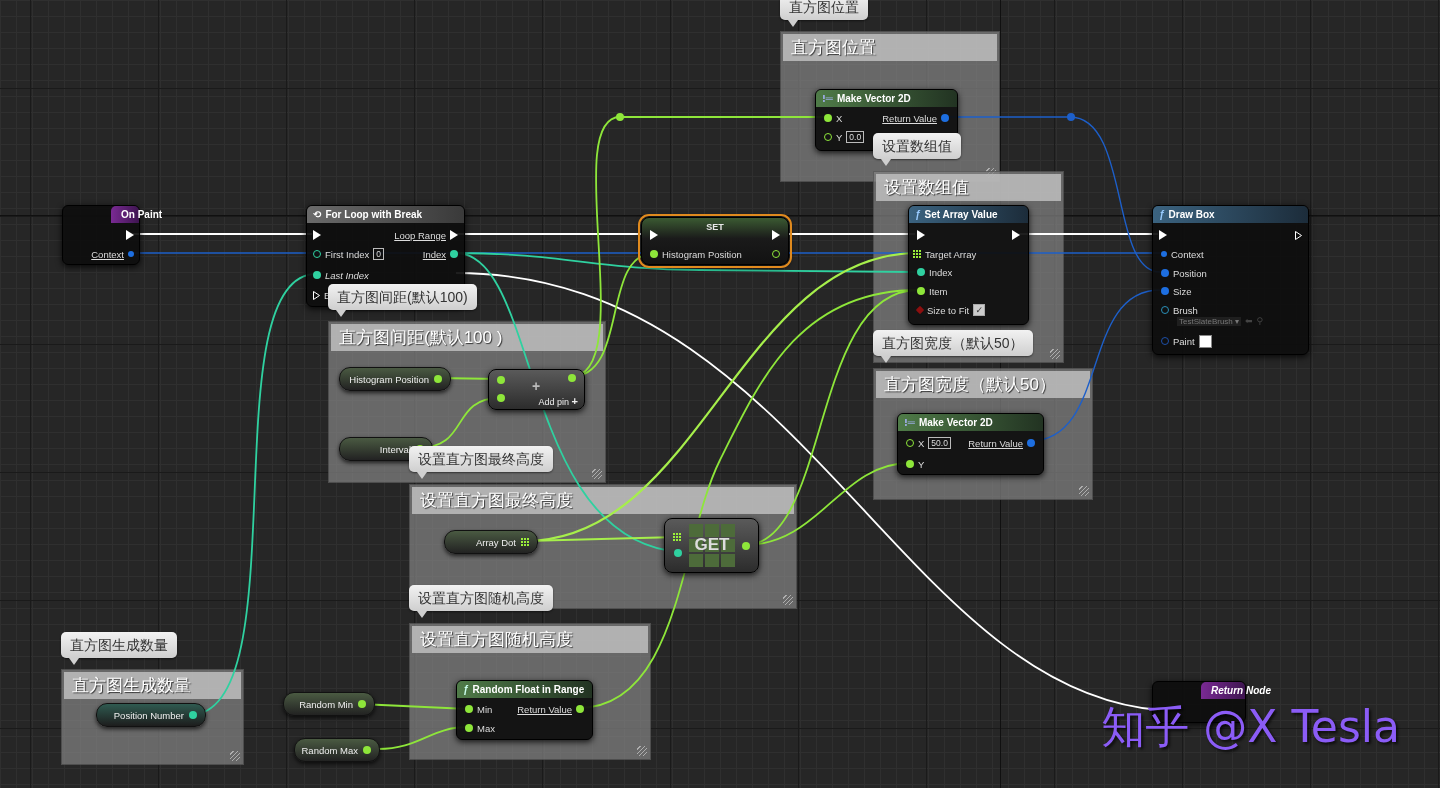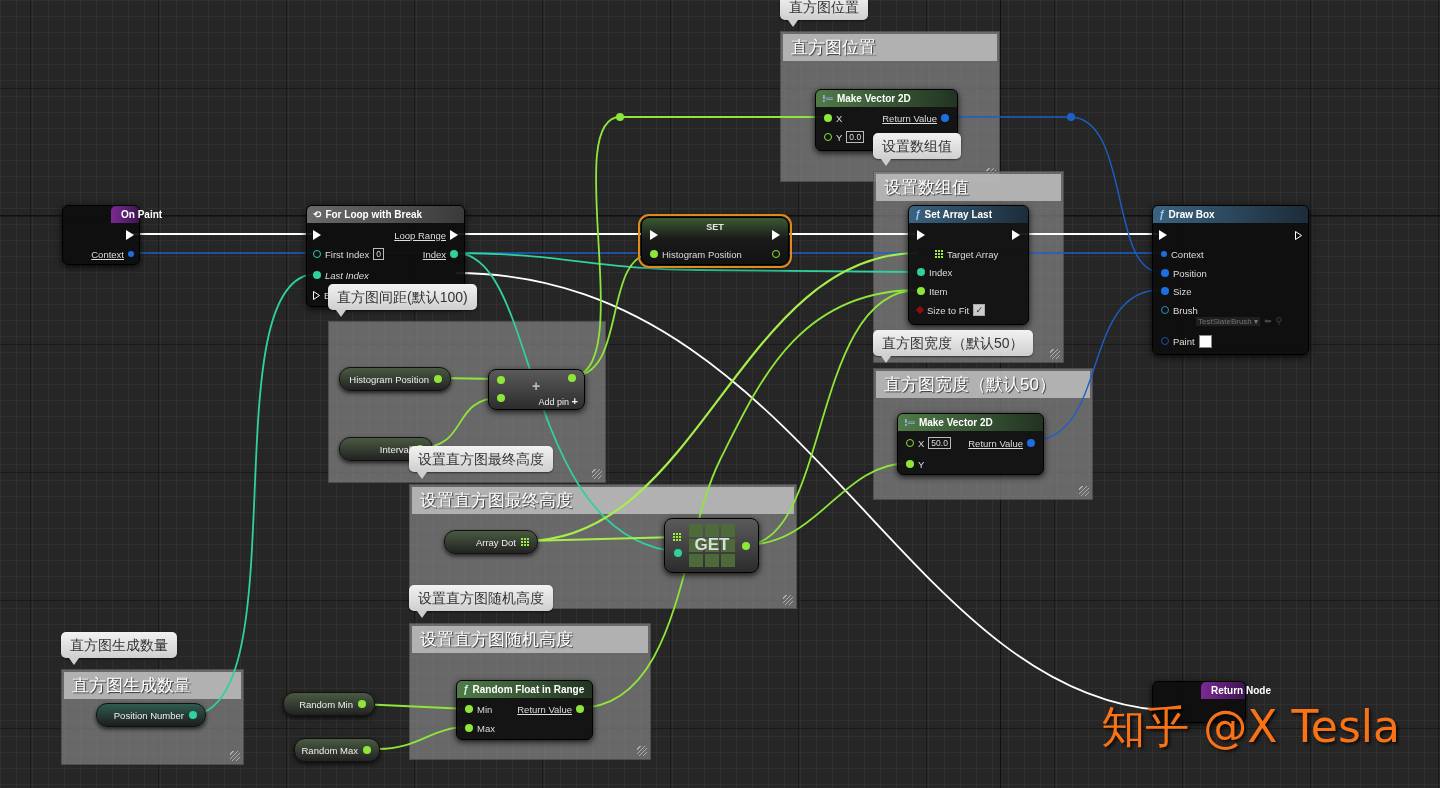--- a/index.html
+++ b/index.html
@@ -44,41 +44,42 @@
   .exec-hollow svg { position:absolute; left:0; top:0; }
   .valbox { display:inline-block; border:1px solid #bbb; padding:0 2px; font-size:8.5px; line-height:10px; color:#ddd; }
   .arr-icon { display:inline-grid; grid-template-columns:repeat(3,2px); gap:1px; flex:none; }
   .arr-icon i { width:2px; height:2px; background:#9bf03a; display:block; }
 
   
   .var { position:absolute; height:22px; border-radius:11px; background:linear-gradient(#4a5a42,#222); border:1px solid #111; box-shadow:0 2px 4px rgba(0,0,0,0.7); z-index:5; font-size:9.5px; color:#eee; display:flex; align-items:center; justify-content:flex-end; padding-right:8px; gap:5px; white-space:nowrap; }
   .var.teal { background:linear-gradient(#2f5a50,#1d1d1d); }
 
   .sel { outline:2px solid #e08a1e; outline-offset:1px; }
-  .watermark { position:absolute; right:40px; top:698px; font-size:44px; color:#f97316; z-index:8; text-shadow:2px 2px 3px rgba(0,0,0,0.7); white-space:nowrap; font-family:"DejaVu Sans", sans-serif; }
+  .watermark { position:absolute; right:40px; top:698px; font-size:44px; color:#8b5cf6; z-index:8; text-shadow:2px 2px 3px rgba(0,0,0,0.7); white-space:nowrap; font-family:"DejaVu Sans", sans-serif; }
 </style>
 </head>
 <body>
 
 <div class="axis-h"></div>
 <div class="axis-v"></div>
 
 <div class="comment" style="left:780px;top:31px;width:218px;height:149px;">
   <div class="ctitle">直方图位置</div>
   <div class="grip"></div>
 </div>
 <div class="bubble" style="left:780px;top:-6px;">直方图位置</div>
 
 <div class="comment" style="left:873px;top:171px;width:189px;height:190px;">
   <div class="ctitle">设置数组值</div>
   <div class="grip"></div>
 </div>
 <div class="bubble" style="left:873px;top:133px;">设置数组值</div>
 
 <div class="comment" style="left:328px;top:321px;width:276px;height:160px;">
+  <div class="ctitle">直方图间距(默认100 )</div>
   <div class="grip"></div>
 </div>
 <div class="bubble" style="left:328px;top:284px;">直方图间距(默认100)</div>
 
 <div class="comment" style="left:873px;top:368px;width:218px;height:130px;">
   <div class="ctitle">直方图宽度（默认50）</div>
   <div class="grip"></div>
 </div>
 <div class="bubble" style="left:873px;top:330px;">直方图宽度（默认50）</div>
 
@@ -224,29 +225,29 @@
   </div>
   <div class="row right" style="right:8px;top:21px;">
     <span>Return Value</span>
     <span class="pin" style="background:#1d6ee0;"></span>
   </div>
 </div>
 
 <div class="node" style="left:908px;top:205px;width:119px;height:118px;">
   <div class="nhead h-func">
     <span style="font-style:italic;color:#9cf;">ƒ</span>
-    <span>Set Array Last</span>
+    <span>Set Array Value</span>
   </div>
   <div class="row" style="left:8px;top:22px;">
       <span class="exec"></span>
     </div>
   <div class="row right" style="right:8px;top:22px;">
       <span class="exec"></span>
     </div>
-  <div class="row" style="left:26px;top:41px;text-align:center;">
+  <div class="row" style="left:4px;top:41px;text-align:center;">
     <span class="arr-icon">
         <i></i>
         <i></i>
         <i></i>
         <i></i>
         <i></i>
         <i></i>
         <i></i>
         <i></i>
         <i></i>
@@ -292,21 +293,21 @@
     <span>Position</span>
   </div>
   <div class="row" style="left:8px;top:78px;">
     <span class="pin" style="background:#1d6ee0;"></span>
     <span>Size</span>
   </div>
   <div class="row" style="left:8px;top:97px;">
     <span class="pin hollow" style="border-color:#2a8fb8;"></span>
     <span>Brush</span>
   </div>
-  <div class="row" style="left:24px;top:108px;margin-left:19px;">
+  <div class="row" style="left:24px;top:108px;">
     <span style="background:#1f1f1f;color:#777;font-size:8px;padding:0 2px;">
       <span>TestSlateBrush</span> ▾
     </span>
     <span style="color:#444;font-size:9px;">⬅</span>
     <span style="color:#444;font-size:9px;">⚲</span>
   </div>
   <div class="row" style="left:8px;top:128px;">
     <span class="pin hollow" style="border-color:#1d4fa8;"></span>
     <span>Paint</span>
     <span style="display:inline-block;width:11px;height:11px;background:#fff;border:1px solid #888;"></span>
@@ -383,21 +384,21 @@
   <div class="row" style="left:8px;top:40px;">
     <span class="pin" style="background:#8ee63a;"></span>
     <span>Max</span>
   </div>
   <div class="row right" style="right:8px;top:21px;">
     <span>Return Value</span>
     <span class="pin" style="background:#8ee63a;"></span>
   </div>
 </div>
 
-<div class="node" style="left:1152px;top:681px;width:92px;height:40px;">
+<div class="node" style="left:1152px;top:681px;width:92px;height:40px;font-style:italic;">
   <div class="nhead h-event">
     <span style="display:inline-block;width:10px;height:9px;background:linear-gradient(#eee 0 30%,#ccb 30% 60%,#eee 60%);"></span>
     <span>Return Node</span>
   </div>
 </div>
 
 <div class="var" style="left:339px;top:367px;width:102px;">
   <span>Histogram Position</span>
   <span class="pin" style="background:#8ee63a;"></span>
 </div>

